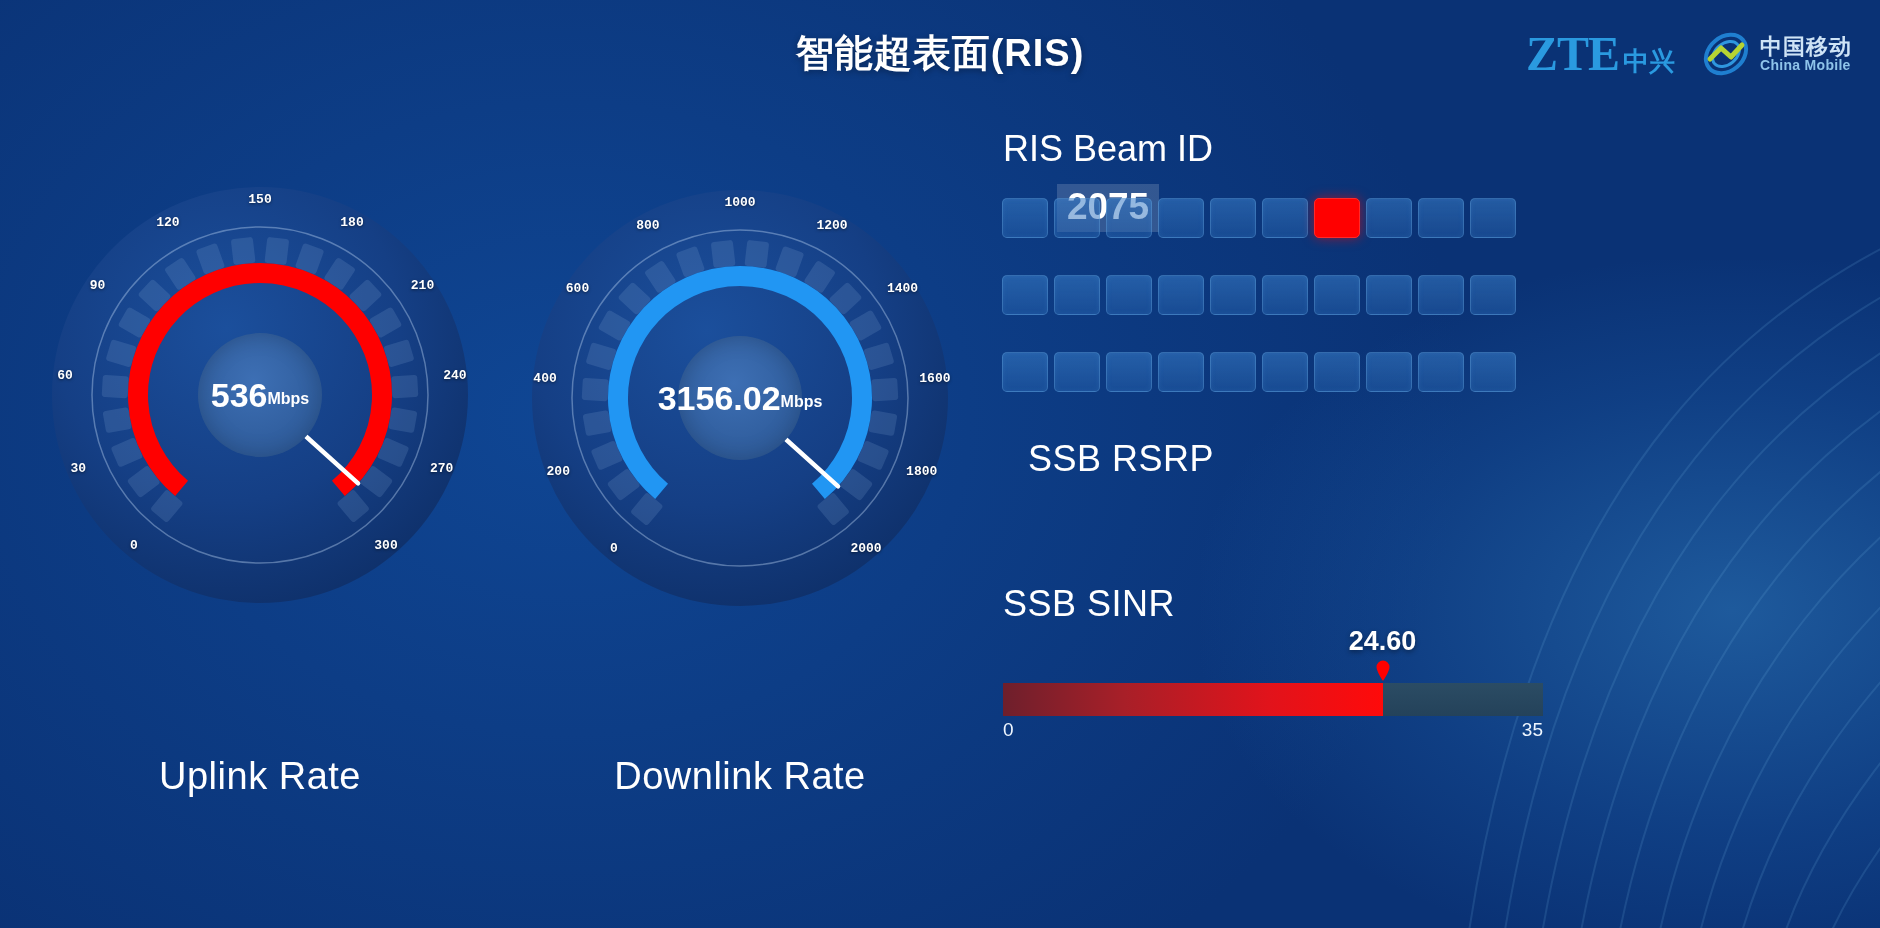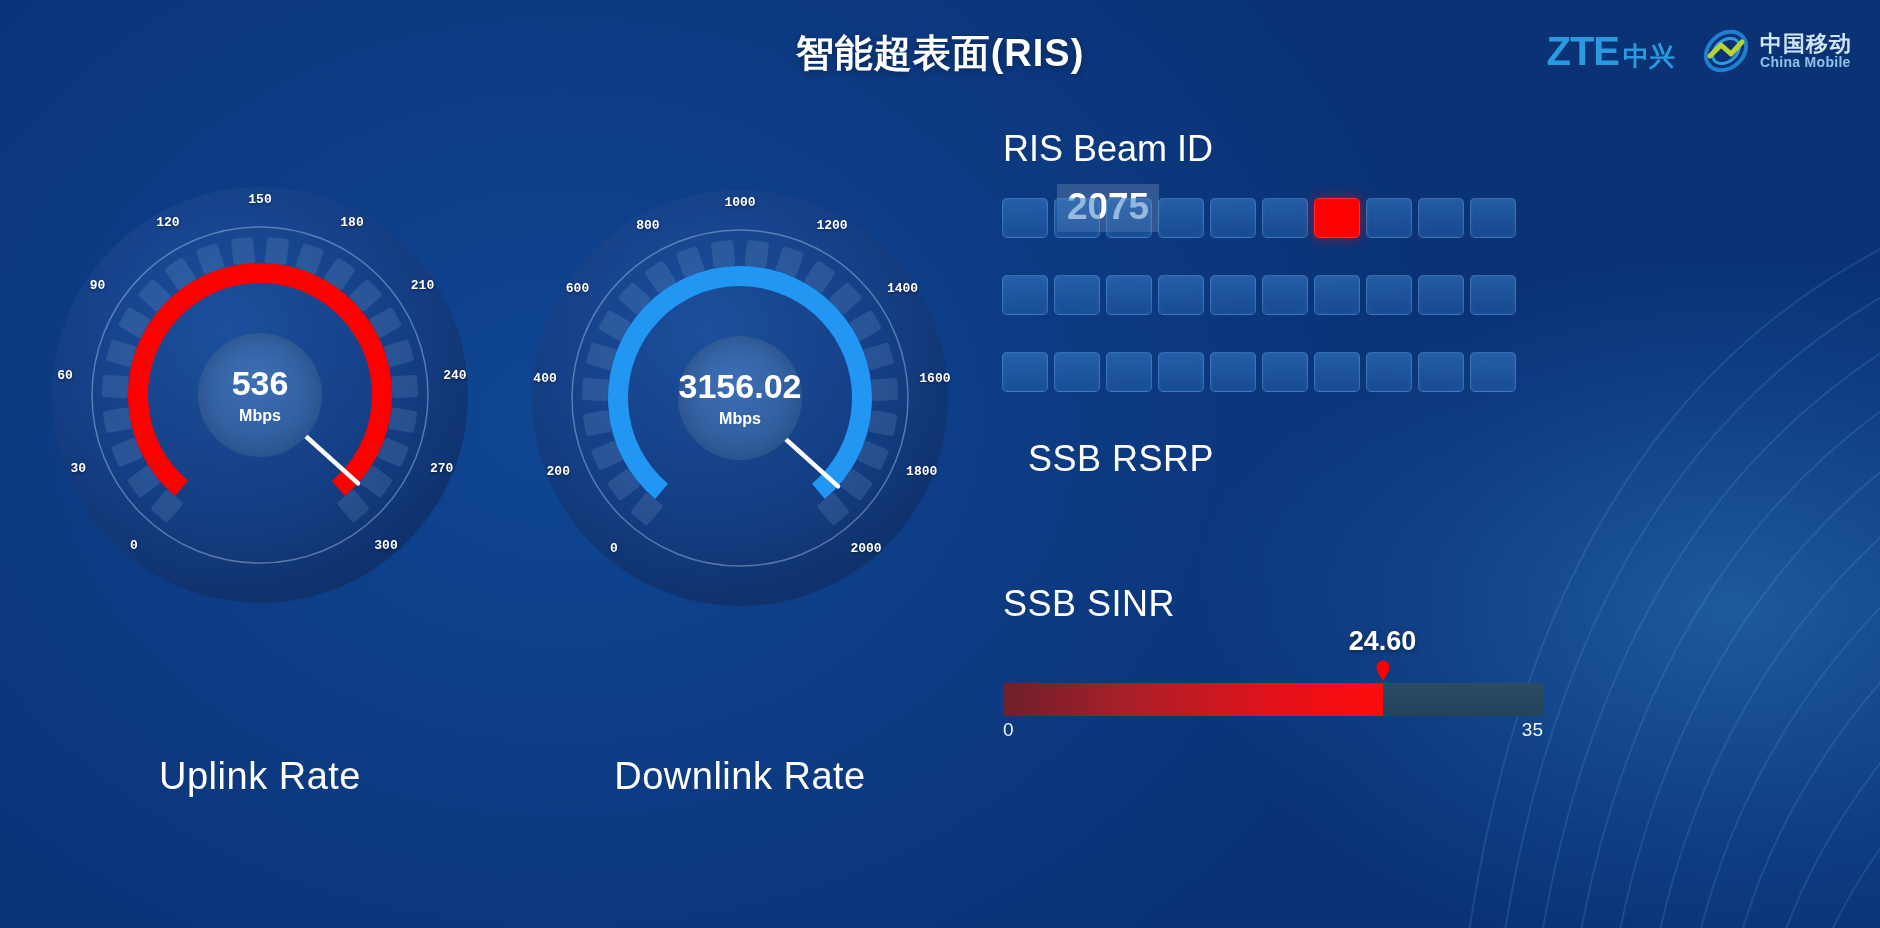--- a/index.html
+++ b/index.html
@@ -44,22 +44,22 @@
     letter-spacing: 1px;
     text-shadow: 0 2px 6px rgba(0,0,0,0.35);
   }
   #logos {
     position: absolute;
     right: 28px; top: 26px;
     display: flex; align-items: center; gap: 26px;
   }
   .zte-logo { display: flex; align-items: baseline; gap: 4px; }
   .zte-en {
-    color: #2a9ae0; font-size: 40px; font-weight: bold;
-    letter-spacing: -1px; font-family: Liberation Sans, sans-serif;
+    color: #2a9ae0; font-size: 48px; font-weight: bold;
+    letter-spacing: -1px; font-family: Liberation Serif, serif;
   }
   .zte-cn { color: #2a9ae0; font-size: 26px; font-weight: bold; }
   .cmcc-logo { display: flex; align-items: center; gap: 9px; }
   .cmcc-text { line-height: 1.05; }
   .cmcc-cn { color: #cfe4f6; font-size: 22px; font-weight: bold; letter-spacing: 1px; }
   .cmcc-en { color: #8fc4ea; font-size: 14px; font-weight: bold; letter-spacing: .3px; }
 
   
   .gauge-wrap { position: absolute; }
   .gauge-label {
@@ -78,21 +78,21 @@
     font-weight: bold;
     transform: translate(-50%, -50%);
     white-space: nowrap;
     text-shadow: 0 1px 3px rgba(0,0,0,.5);
     font-family: Liberation Mono, monospace;
   }
   .center-disc {
     position: absolute;
     border-radius: 50%;
     background: radial-gradient(circle at 45% 38%, #3d6fb4 0%, #315f9f 60%, #2b5692 100%);
-    display: flex; flex-direction: column;
+    display: flex; flex-direction: row;
     align-items: center; justify-content: center;
     box-shadow: 0 0 22px rgba(0,0,0,.18) inset;
   }
   .center-val { color:#fff; font-size: 34px; font-weight: bold; line-height: 1; }
   .center-unit { color:#fff; font-size: 16px; font-weight: bold; margin-top: 7px; }
 
   
   .panel-label {
     position: absolute;
     color: #ffffff;

